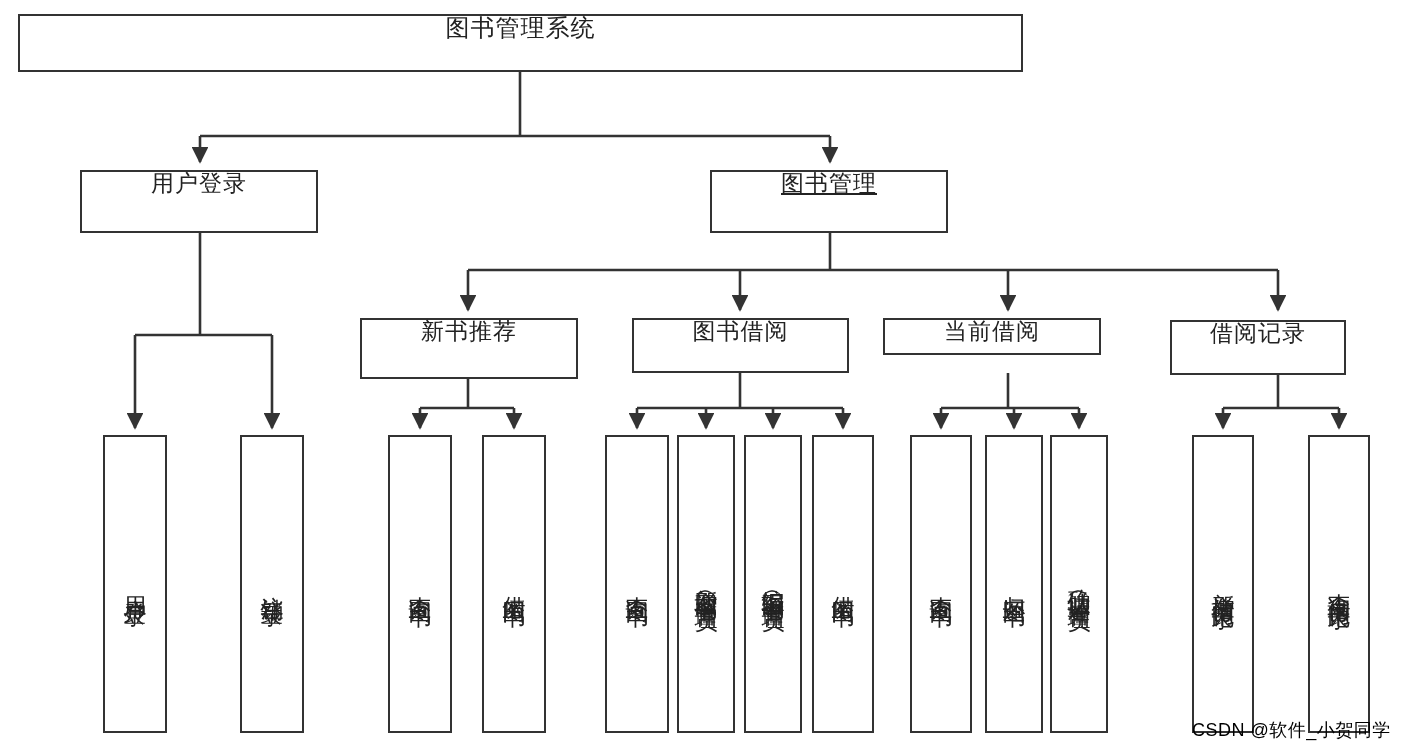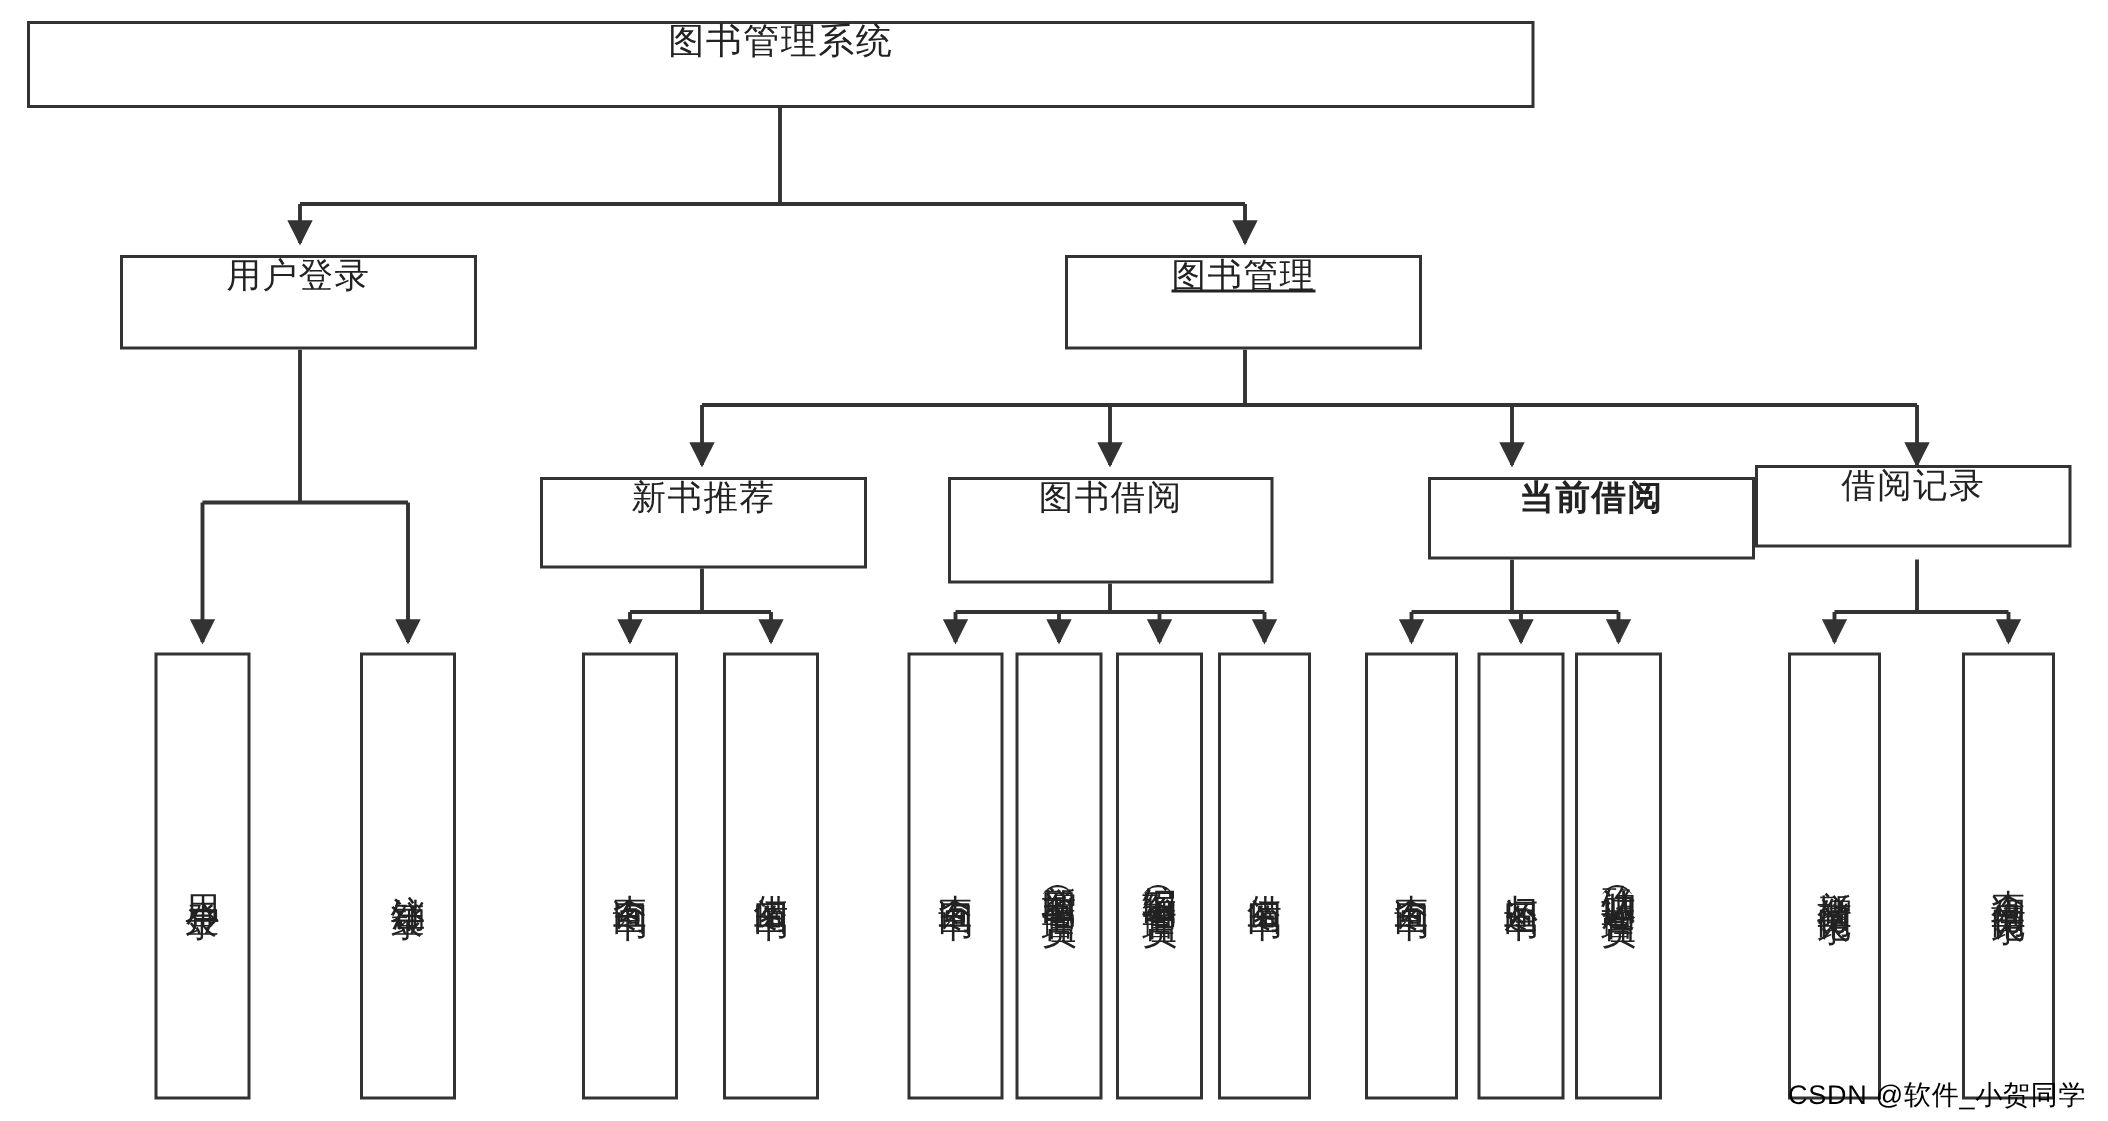--- a/index.html
+++ b/index.html
@@ -135,27 +135,27 @@
   <div class="node h" style="left:80px; top:170px; width:238px; height:63px;">
     <span class="label">用户登录</span>
   </div>
   <div class="node h" style="left:710px; top:170px; width:238px; height:63px;text-decoration:underline;">
     <span class="label">图书管理</span>
   </div>
 
   <div class="node h" style="left:360px; top:318px; width:218px; height:61px;">
     <span class="label">新书推荐</span>
   </div>
-  <div class="node h" style="left:632px; top:318px; width:217px; height:71px;">
+  <div class="node h" style="left:632px; top:318px; width:217px; height:55px;">
     <span class="label">图书借阅</span>
   </div>
-  <div class="node h" style="left:952px; top:318px; width:218px; height:55px;font-weight:bold;">
+  <div class="node h" style="left:883px; top:318px; width:218px; height:37px;">
     <span class="label">当前借阅</span>
   </div>
-  <div class="node h" style="left:1170px; top:310px; width:211px; height:55px;">
+  <div class="node h" style="left:1170px; top:320px; width:176px; height:55px;">
     <span class="label">借阅记录</span>
   </div>
 
   <div class="node v" style="left:103px; top:435px; width:64px; height:298px;">
     <span class="label">用户登录</span>
   </div>
   <div class="node v" style="left:240px; top:435px; width:64px; height:298px;">
     <span class="label">注销登录</span>
   </div>
 

